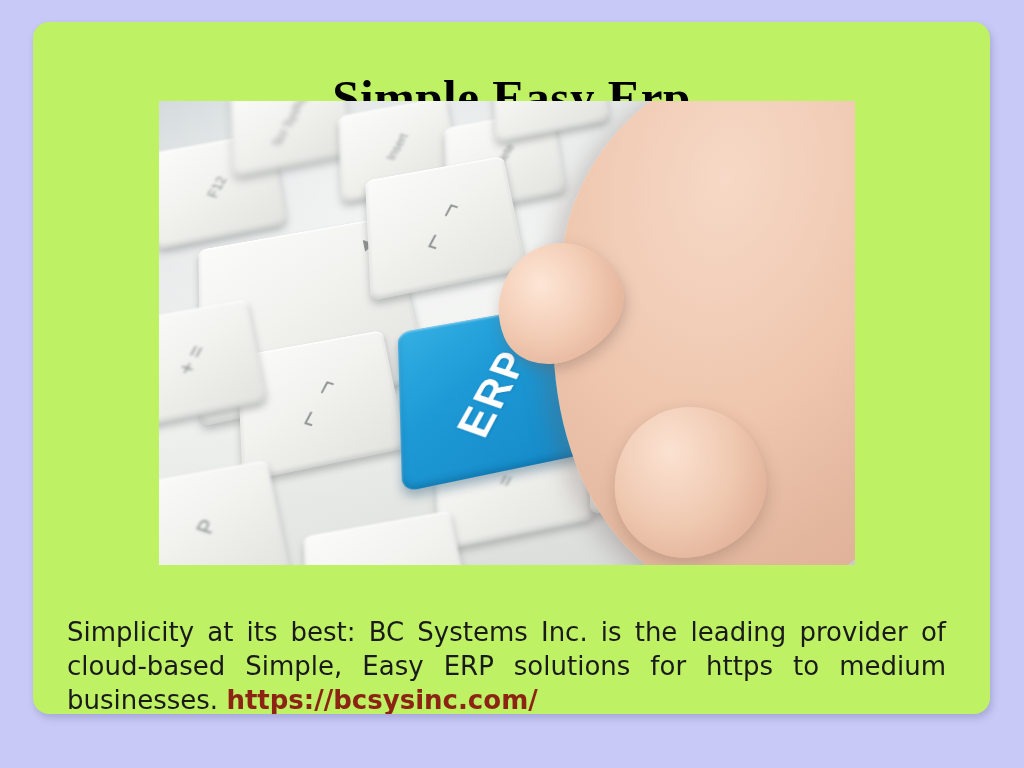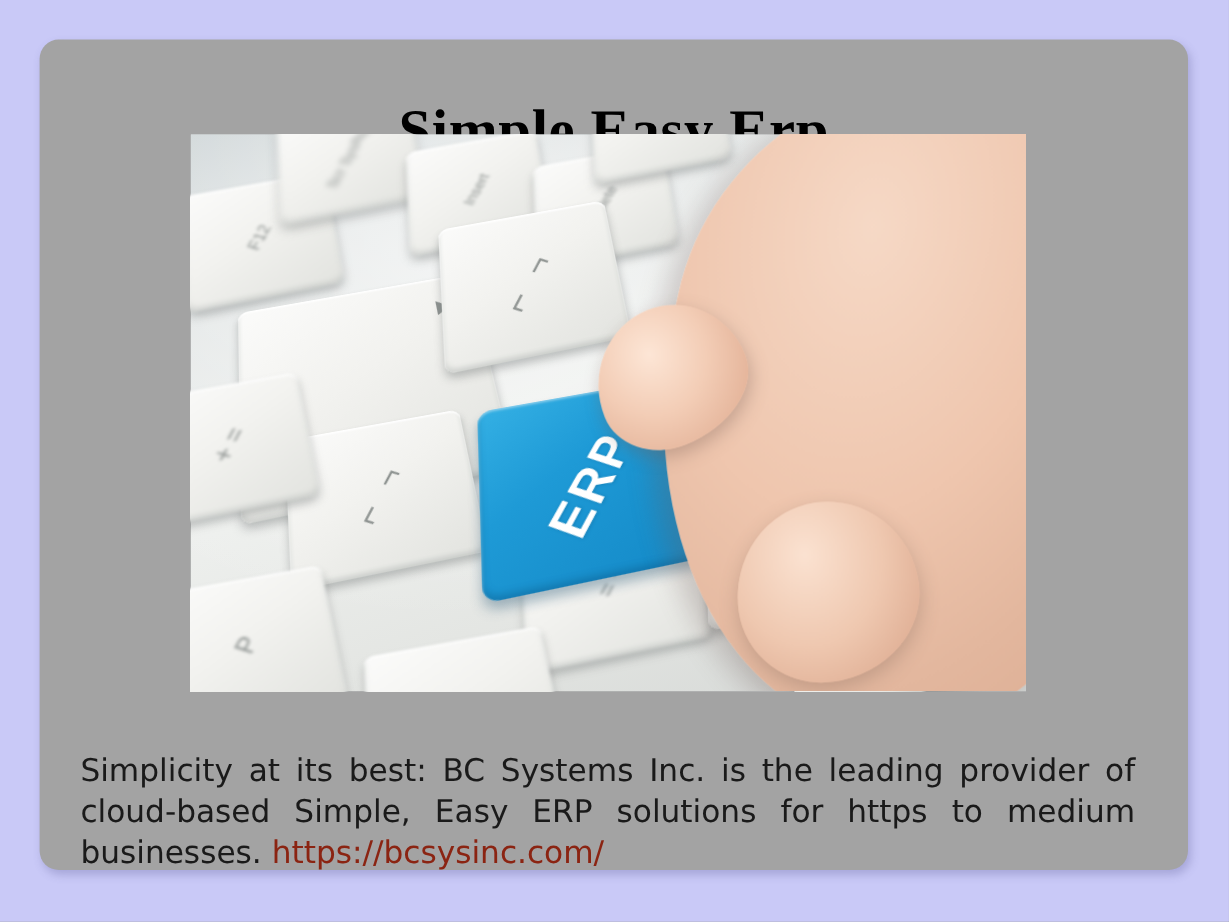--- a/index.html
+++ b/index.html
@@ -18,24 +18,24 @@
     position: relative;
     width: 1024px;
     height: 768px;
     background: #c9c9f7;
   }
 
   
   .slide-card {
     position: absolute;
     left: 33px;
-    top: 33px;
+    top: 22px;
     width: 957px;
     height: 692px;
-    background: #a3a3a3;
+    background: #bef264;
     border-radius: 16px;
     box-shadow: 2px 4px 7px rgba(90, 90, 150, 0.30);
     overflow: hidden;
   }
 
   
   .slide-title {
     position: absolute;
     left: 0;
     top: 14px;
@@ -204,21 +204,21 @@
     width: 879px; 
     font-family: "DejaVu Sans", "Liberation Sans", sans-serif;
     font-size: 26px;
     line-height: 34px;
     color: #1a1a1a;
     text-align: justify;
     text-justify: inter-word;
   }
   .body-text .url {
     color: #8b2412;
-    font-weight: normal;
+    font-weight: bold;
   }
 </style>
 </head>
 <body>
 
 <div class="slide-stage">
 
   <div class="slide-card">
 
     <h1 class="slide-title">Simple Easy Erp</h1>

